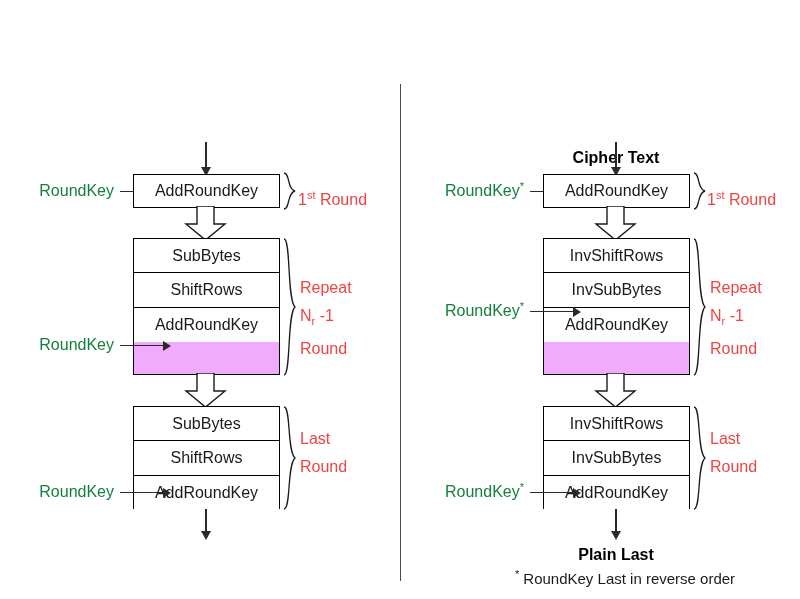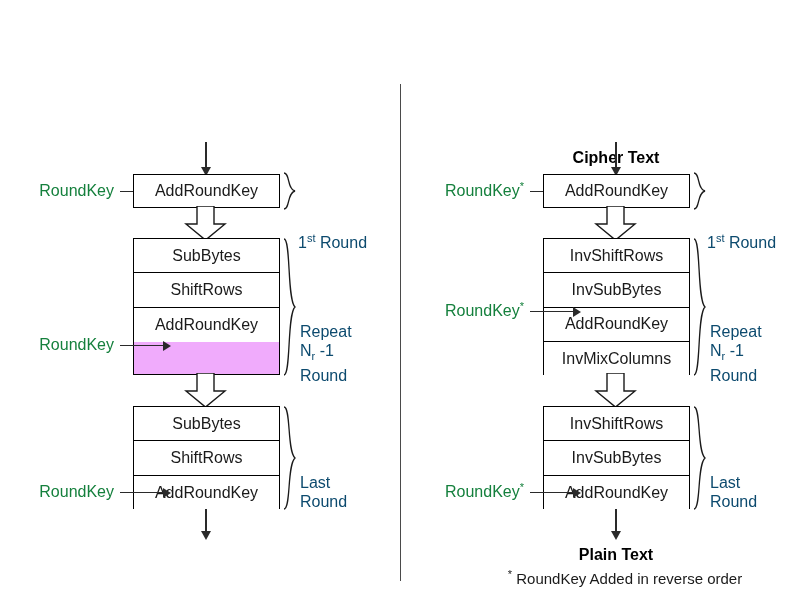--- a/index.html
+++ b/index.html
@@ -100,24 +100,23 @@
   .v-arrow-head {
     width: 0; height: 0;
     border-left: 5.5px solid transparent;
     border-right: 5.5px solid transparent;
     border-top: 9px solid #2a2a2a;
   }
 
   
   .round-label {
     font-size: 16px;
-    color: #0c4a6e;
+    color: #ef4444;
     white-space: nowrap;
-    line-height: 19px;
-    margin-top: 48px;
+    line-height: 28px;
   }
   .round-label sup { font-size: 11px; vertical-align: super; }
   .round-label sub { font-size: 11px; vertical-align: sub; }
 
   
   #footnote {
     left: 455px; top: 568px;
     width: 340px;
     font-size: 15px;
     color: #1a1a1a;
@@ -218,21 +217,20 @@
   <div class="abs round-label" style="left:707px; top:181px;"><span>1</span><sup>st</sup><span> Round</span></div>
 
   <svg class="abs" style="left:593px; top:206px;" width="45" height="36" viewBox="0 0 45 36">
     <path d="M14,0 L14,18 L3,18 L22.5,34 L42,18 L31,18 L31,0 Z" fill="#ffffff" stroke="#1a1a1a" stroke-width="1.4" stroke-linejoin="miter"></path>
   </svg>
 
   <div class="abs stack" id="dec-mid" style="left:543px; top:238px; width:147px; height:137px;">
     <div class="row" style="height:34.25px;">InvShiftRows</div>
     <div class="row" style="height:34.25px;">InvSubBytes</div>
     <div class="row" style="height:34.25px;">AddRoundKey</div>
-    <div class="row" style="height:34.25px;">InvMixColumns</div>
   </div>
 
   <div class="abs rk-label" style="left:412px; top:300px; width:112px;"><span>RoundKey</span><sup>*</sup></div>
   <div class="abs h-arrow-line" style="left:530px; top:311px; width:44px;"></div>
   <div class="abs h-arrow-head" style="left:573px; top:306.5px;"></div>
   <svg class="abs" style="left:693px; top:238px;" width="14" height="138" viewBox="0 0 14 138">
     <path d="M1,1 C8,1 4,62 12,69 C4,76 8,137 1,137" fill="none" stroke="#1a1a1a" stroke-width="1.3"></path>
   </svg>
   <div class="abs round-label" style="left:710px; top:274px;">
     <div>Repeat</div>
@@ -257,17 +255,17 @@
     <path d="M1,1 C8,1 4,45 12,52 C4,59 8,103 1,103" fill="none" stroke="#1a1a1a" stroke-width="1.3"></path>
   </svg>
   <div class="abs round-label" style="left:710px; top:425px;">
     <div>Last</div>
     <div>Round</div>
   </div>
 
   <div class="abs v-arrow-line" style="left:615.3px; top:509px; height:23px;"></div>
   <div class="abs v-arrow-head" style="left:610.5px; top:531px;"></div>
 
-  <div class="abs endpoint" style="left:536px; top:546px; width:160px;">Plain Text</div>
-
-  <div class="abs" id="footnote"><sup>*</sup><span> RoundKey Added in reverse order</span></div>
+  <div class="abs endpoint" style="left:536px; top:546px; width:160px;">Plain Last</div>
+
+  <div class="abs" id="footnote"><sup>*</sup><span> RoundKey Last in reverse order</span></div>
 
 </div>
 
 </body></html>

